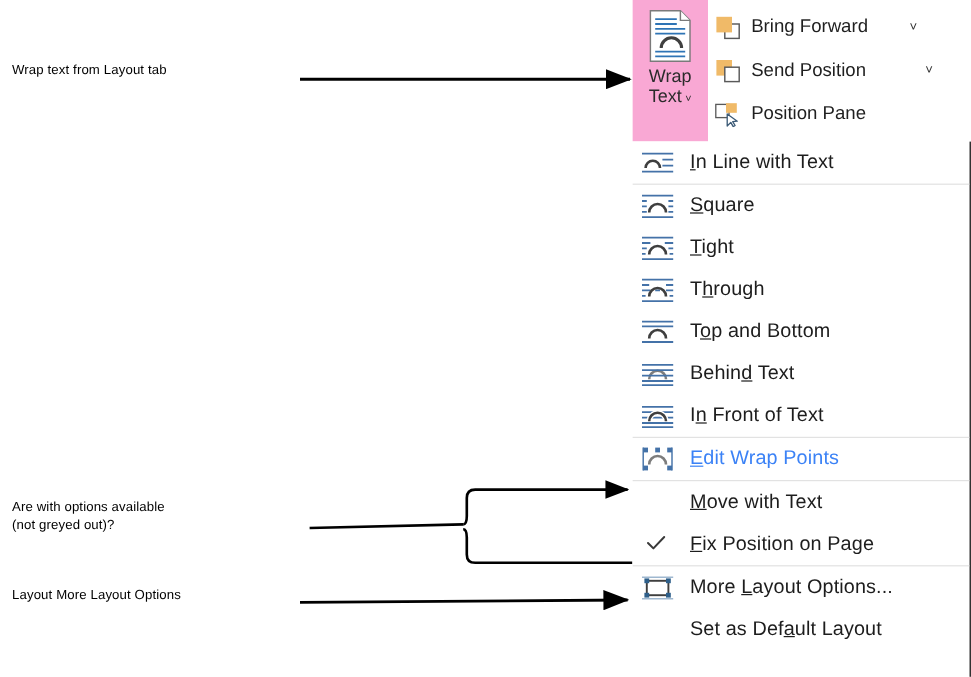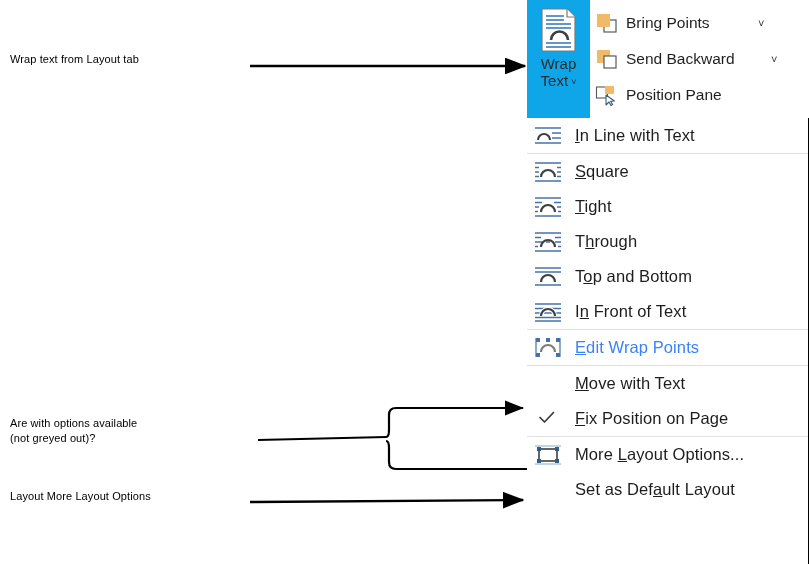--- a/index.html
+++ b/index.html
@@ -50,21 +50,21 @@
     overflow: hidden;
   }
 
   
   .wrap-text-btn {
     position: absolute;
     left: 0px;
     top: 0px;
     width: 63px;
     height: 118px;
-    background: #0ea5e9;
+    background: #f9a8d4;
     display: flex;
     flex-direction: column;
     align-items: center;
     box-sizing: border-box;
     padding-top: 7px;
   }
   .wrap-text-icon {
     width: 42px;
     height: 46px;
     position: relative;
@@ -224,32 +224,32 @@
     </div>
   </div>
 
   <div class="rib-row" style="top:6px;">
     <span class="rib-icon">
       <svg viewBox="0 0 24 22" width="24" height="22" xmlns="http://www.w3.org/2000/svg">
         <rect x="9" y="8" width="12" height="12" fill="#ffffff" stroke="#595959" stroke-width="1.2"></rect>
         <rect x="2" y="2" width="13" height="13" fill="#f0ba68"></rect>
       </svg>
     </span>
-    <span class="rib-label">Bring Points</span>
+    <span class="rib-label">Bring Forward</span>
     <span class="rib-chev" style="left:163px; top:12px;">˅</span>
   </div>
 
   <div class="rib-row" style="top:42px;">
     <span class="rib-icon">
       <svg viewBox="0 0 24 22" width="24" height="22" xmlns="http://www.w3.org/2000/svg">
         <rect x="2" y="2" width="13" height="13" fill="#f0ba68"></rect>
         <rect x="9" y="8" width="12" height="12" fill="#ffffff" stroke="#595959" stroke-width="1.2"></rect>
       </svg>
     </span>
-    <span class="rib-label">Send Backward</span>
+    <span class="rib-label">Send Position</span>
     <span class="rib-chev" style="left:176px; top:12px;">˅</span>
   </div>
 
   <div class="rib-row" style="top:78px;">
     <span class="rib-icon">
       <svg viewBox="0 0 24 22" width="24" height="22" xmlns="http://www.w3.org/2000/svg">
         <rect x="1.5" y="3" width="11" height="11" fill="#ffffff" stroke="#595959" stroke-width="1.1"></rect>
         <rect x="10" y="2" width="9" height="8" fill="#f0ba68"></rect>
         <path d="M11 11 L11 21 L14 18 L16 21.5 L17.6 20.6 L15.6 17.3 L19.4 17 Z" fill="#ffffff" stroke="#3b5a76" stroke-width="1.1" stroke-linejoin="round"></path>
       </svg>
@@ -342,20 +342,35 @@
           <line x1="2" y1="3" x2="28" y2="3"></line>
           <line x1="2" y1="7" x2="28" y2="7"></line>
           <line x1="2" y1="20" x2="28" y2="20"></line>
         </g>
         <path d="M8 17 A7 7 0 0 1 22 17" fill="none" stroke="#3f3f3f" stroke-width="2.2"></path>
       </svg>
     </span>
     <span class="mi-text">T<u>o</u>p and Bottom</span>
   </div>
 
+  <div class="menu-item">
+    <span class="mi-icon">
+      <svg viewBox="0 0 30 24" width="30" height="24" xmlns="http://www.w3.org/2000/svg">
+        <path d="M8 16 A7 7 0 0 1 22 16" fill="none" stroke="#7d7d7d" stroke-width="2.2"></path>
+        <g stroke="#4472a8" stroke-width="1.5">
+          <line x1="2" y1="4" x2="28" y2="4"></line>
+          <line x1="2" y1="8.5" x2="28" y2="8.5"></line>
+          <line x1="2" y1="13" x2="28" y2="13"></line>
+          <line x1="2" y1="17.5" x2="28" y2="17.5"></line>
+          <line x1="2" y1="21" x2="28" y2="21"></line>
+        </g>
+      </svg>
+    </span>
+    <span class="mi-text">Behin<u>d</u> Text</span>
+  </div>
 
   <div class="menu-item">
     <span class="mi-icon">
       <svg viewBox="0 0 30 24" width="30" height="24" xmlns="http://www.w3.org/2000/svg">
         <g stroke="#4472a8" stroke-width="1.5">
           <line x1="2" y1="4" x2="28" y2="4"></line>
           <line x1="2" y1="8.5" x2="28" y2="8.5"></line>
           <line x1="2" y1="13" x2="28" y2="13"></line>
           <line x1="2" y1="17.5" x2="28" y2="17.5"></line>
           <line x1="2" y1="21" x2="28" y2="21"></line>

